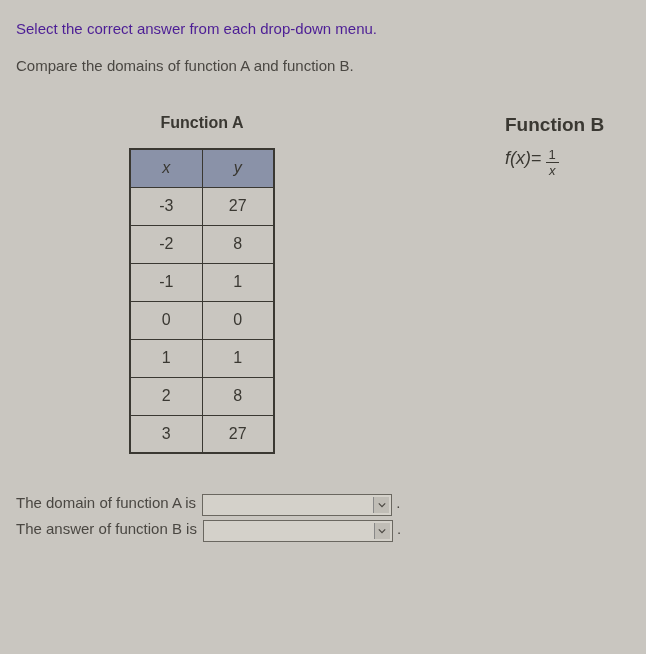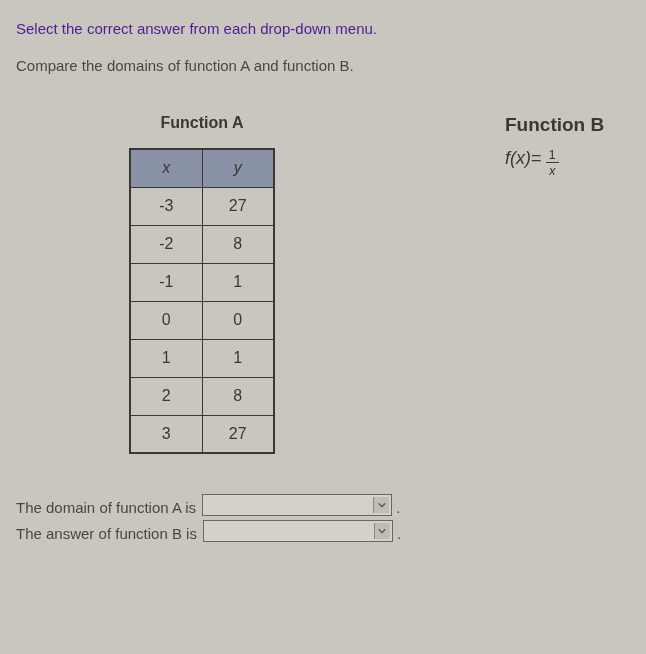--- a/index.html
+++ b/index.html
@@ -86,21 +86,21 @@
       font-size: 16px;
       color: #3a3832;
     }
     table.fa th {
       background: #8a92a8;
       font-weight: normal;
       font-style: italic;
     }
     .answer-row {
       display: flex;
-      align-items: flex-end;
+      align-items: flex-start;
       margin-bottom: 4px;
       font-size: 15px;
       color: #4a4742;
     }
     .dropdown {
       display: inline-flex;
       align-items: center;
       justify-content: flex-end;
       border: 1.5px solid #6a6760;
       background: #d4d1ca;

